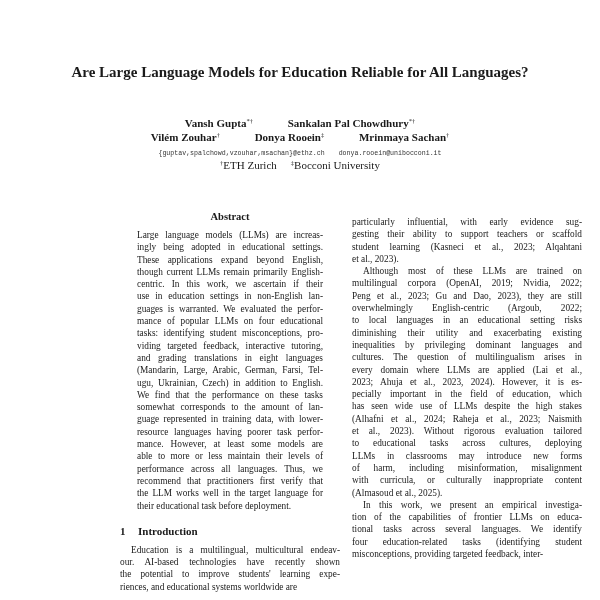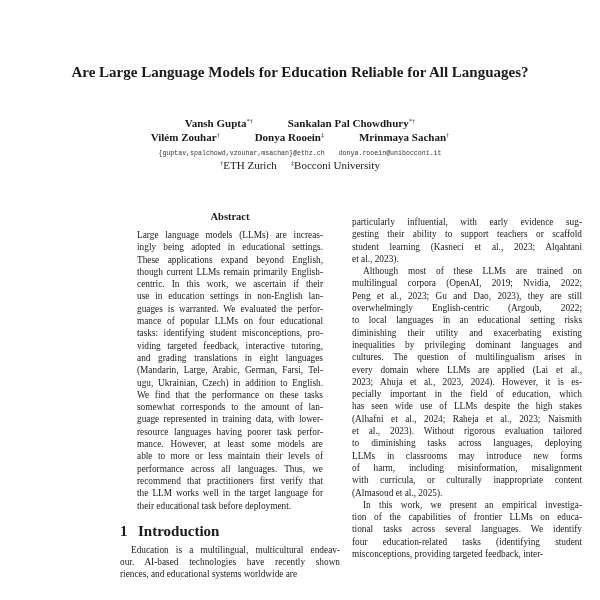--- a/index.html
+++ b/index.html
@@ -87,21 +87,21 @@
       font-size: 10.5px;
       margin: 0 0 6px 0;
       line-height: 13px;
     }
     .abstract-body {
       margin: 0 17px 0 17px;
       text-align: justify;
     }
     .section-heading {
       font-weight: bold;
-      font-size: 15px;
+      font-size: 11px;
       margin: 12px 0 6px 0;
       line-height: 14px;
     }
     .section-heading .num { display: inline-block; width: 18px; }
     .line { display: block; text-align: justify; text-align-last: justify; white-space: nowrap; }
     .line.last { text-align-last: left; }
   </style>
 </head>
 <body>
 
@@ -156,20 +156,21 @@
         <span class="line">the LLM works well in the target language for</span>
         <span class="line last">their educational task before deployment.</span>
       </div>
 
     <div class="section-heading">
       <span class="num">1</span><span>Introduction</span>
     </div>
     <div id="intro-left">
         <span class="line" style="text-indent: 11px;">Education is a multilingual, multicultural endeav-</span>
         <span class="line">our.  AI-based technologies have recently shown</span>
+        <span class="line">the potential to improve students' learning expe-</span>
         <span class="line last">riences, and educational systems worldwide are</span>
       </div>
   </div>
 
   <div class="col col-right" id="intro-right">
       <div>
         <span class="line">particularly influential, with early evidence sug-</span>
         <span class="line">gesting their ability to support teachers or scaffold</span>
         <span class="line">student learning (Kasneci et al., 2023; Alqahtani</span>
         <span class="line last">et al., 2023).</span>
@@ -182,21 +183,21 @@
         <span class="line">to local languages in an educational setting risks</span>
         <span class="line">diminishing their utility and exacerbating existing</span>
         <span class="line">inequalities by privileging dominant languages and</span>
         <span class="line">cultures. The question of multilingualism arises in</span>
         <span class="line">every domain where LLMs are applied (Lai et al.,</span>
         <span class="line">2023; Ahuja et al., 2023, 2024). However, it is es-</span>
         <span class="line">pecially important in the field of education, which</span>
         <span class="line">has seen wide use of LLMs despite the high stakes</span>
         <span class="line">(Alhafni et al., 2024; Raheja et al., 2023; Naismith</span>
         <span class="line">et al., 2023). Without rigorous evaluation tailored</span>
-        <span class="line">to diminishing tasks across languages, deploying</span>
+        <span class="line">to educational tasks across cultures, deploying</span>
         <span class="line">LLMs in classrooms may introduce new forms</span>
         <span class="line">of harm, including misinformation, misalignment</span>
         <span class="line">with curricula, or culturally inappropriate content</span>
         <span class="line last">(Almasoud et al., 2025).</span>
       </div>
       <div>
         <span class="line" style="text-indent: 11px;">In this work, we present an empirical investiga-</span>
         <span class="line">tion of the capabilities of frontier LLMs on educa-</span>
         <span class="line">tional tasks across several languages. We identify</span>
         <span class="line">four education-related tasks (identifying student</span>

